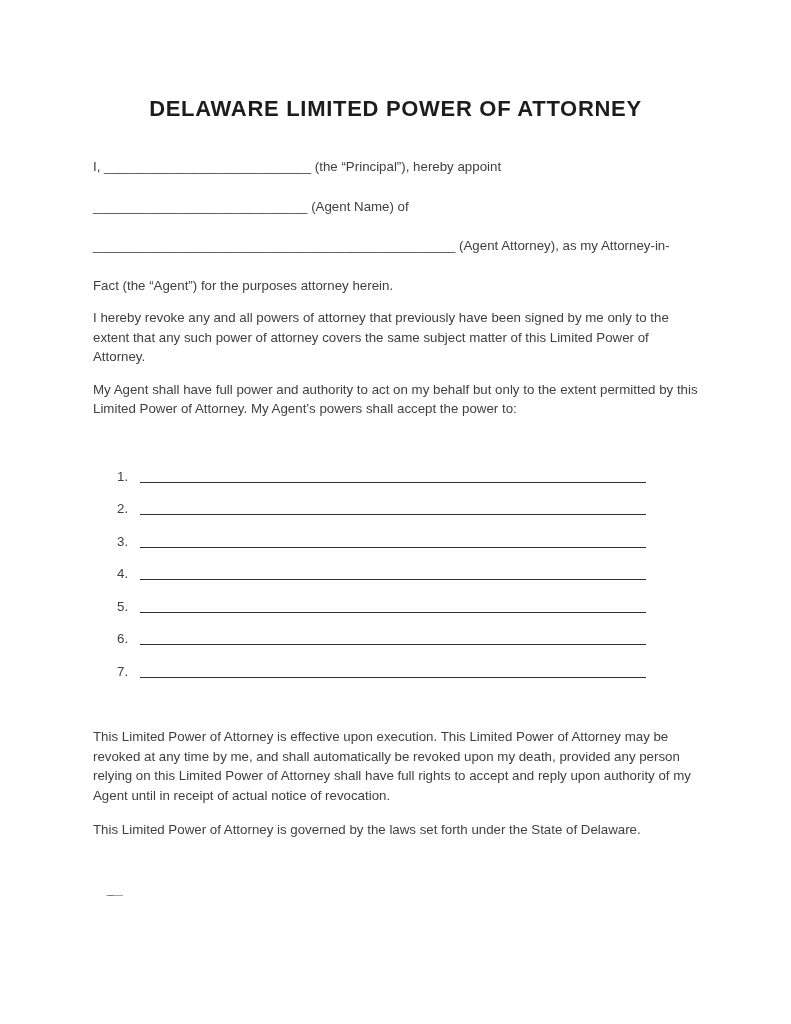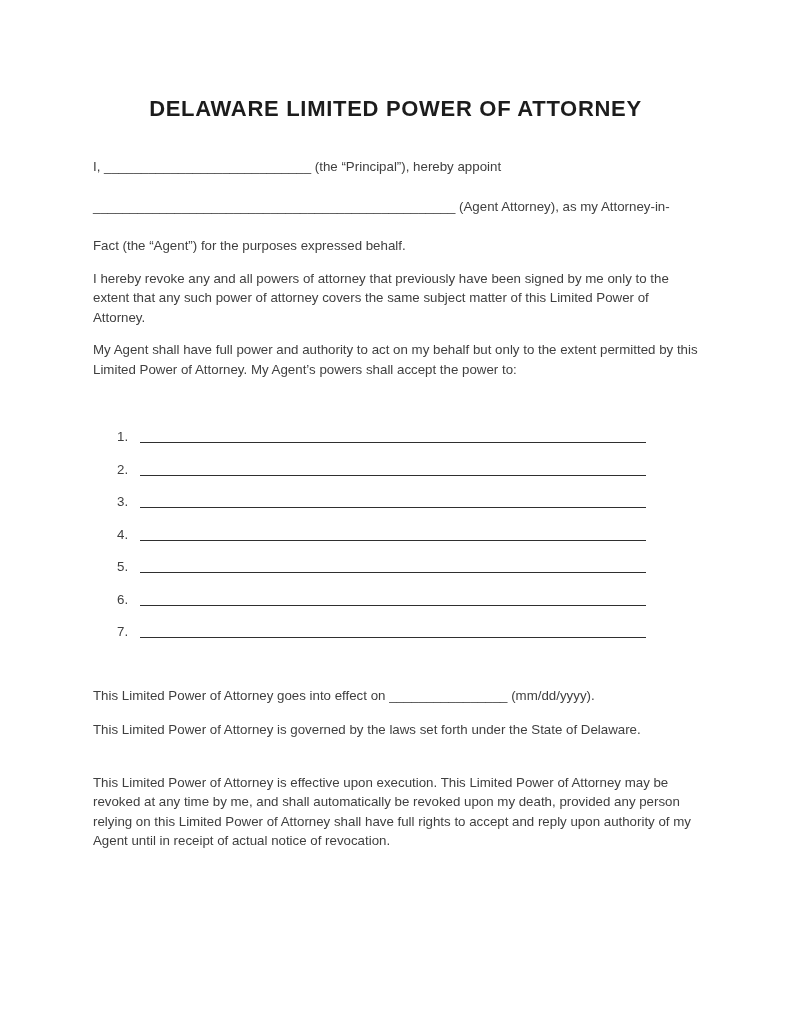--- a/index.html
+++ b/index.html
@@ -68,22 +68,23 @@
 </style>
 </head>
 <body>
 
 <main class="page">
 
   <h1 class="doc-title">DELAWARE LIMITED POWER OF ATTORNEY</h1>
 
   <div class="appoint">
     <div class="line">I, ____________________________ (the “Principal”), hereby appoint</div>
+    <div class="line">_____________________________ (Agent Name) of</div>
     <div class="line">_________________________________________________ (Agent Attorney), as my Attorney-in-</div>
-    <div class="line">Fact (the “Agent”) for the purposes expressed behalf.</div>
+    <div class="line">Fact (the “Agent”) for the purposes attorney herein.</div>
   </div>
 
   <p class="para">I hereby revoke any and all powers of attorney that previously have been signed by me only to the extent that any such power of attorney covers the same subject matter of this Limited Power of Attorney.</p>
 
   <p class="para">My Agent shall have full power and authority to act on my behalf but only to the extent permitted by this Limited Power of Attorney. My Agent’s powers shall accept the power to:</p>
 
   <ol class="powers">
     <li class="row">
       <span class="num">1.</span>
       <span class="rule"></span>
@@ -107,28 +108,25 @@
     <li class="row">
       <span class="num">6.</span>
       <span class="rule"></span>
     </li>
     <li class="row">
       <span class="num">7.</span>
       <span class="rule"></span>
     </li>
   </ol>
 
-  <p class="effect-line">
-    <span>This Limited Power of Attorney goes into effect on </span><span class="blank">________________</span><span> (mm/dd/yyyy).</span>
-  </p>
 
 
+  <p class="para para-effective">This Limited Power of Attorney is effective upon execution. This Limited Power of Attorney may be revoked at any time by me, and shall automatically be revoked upon my death, provided any person relying on this Limited Power of Attorney shall have full rights to accept and reply upon authority of my Agent until in receipt of actual notice of revocation.</p>
+
   <p class="para para-governed">This Limited Power of Attorney is governed by the laws set forth under the State of Delaware.</p>
-
-  <p class="para para-effective">This Limited Power of Attorney is effective upon execution. This Limited Power of Attorney may be revoked at any time by me, and shall automatically be revoked upon my death, provided any person relying on this Limited Power of Attorney shall have full rights to accept and reply upon authority of my Agent until in receipt of actual notice of revocation.</p>
 
   <div class="footer">
     <span>
       <svg class="logo" viewBox="0 0 34 34" xmlns="http://www.w3.org/2000/svg">
         <path d="M 28.6 14.4 A 12 12 0 1 1 20.1 5.9" fill="none" stroke="#4a4a4a" stroke-width="4.6" stroke-linecap="butt"></path>
         <line x1="13.5" y1="20.5" x2="23.5" y2="10.5" stroke="#4a4a4a" stroke-width="4.6"></line>
         <polygon points="17.5,3.5 30,3.5 30,16" fill="#4a4a4a"></polygon>
       </svg>
     </span>
     <span class="page-indicator">Page 1 of 3</span>

